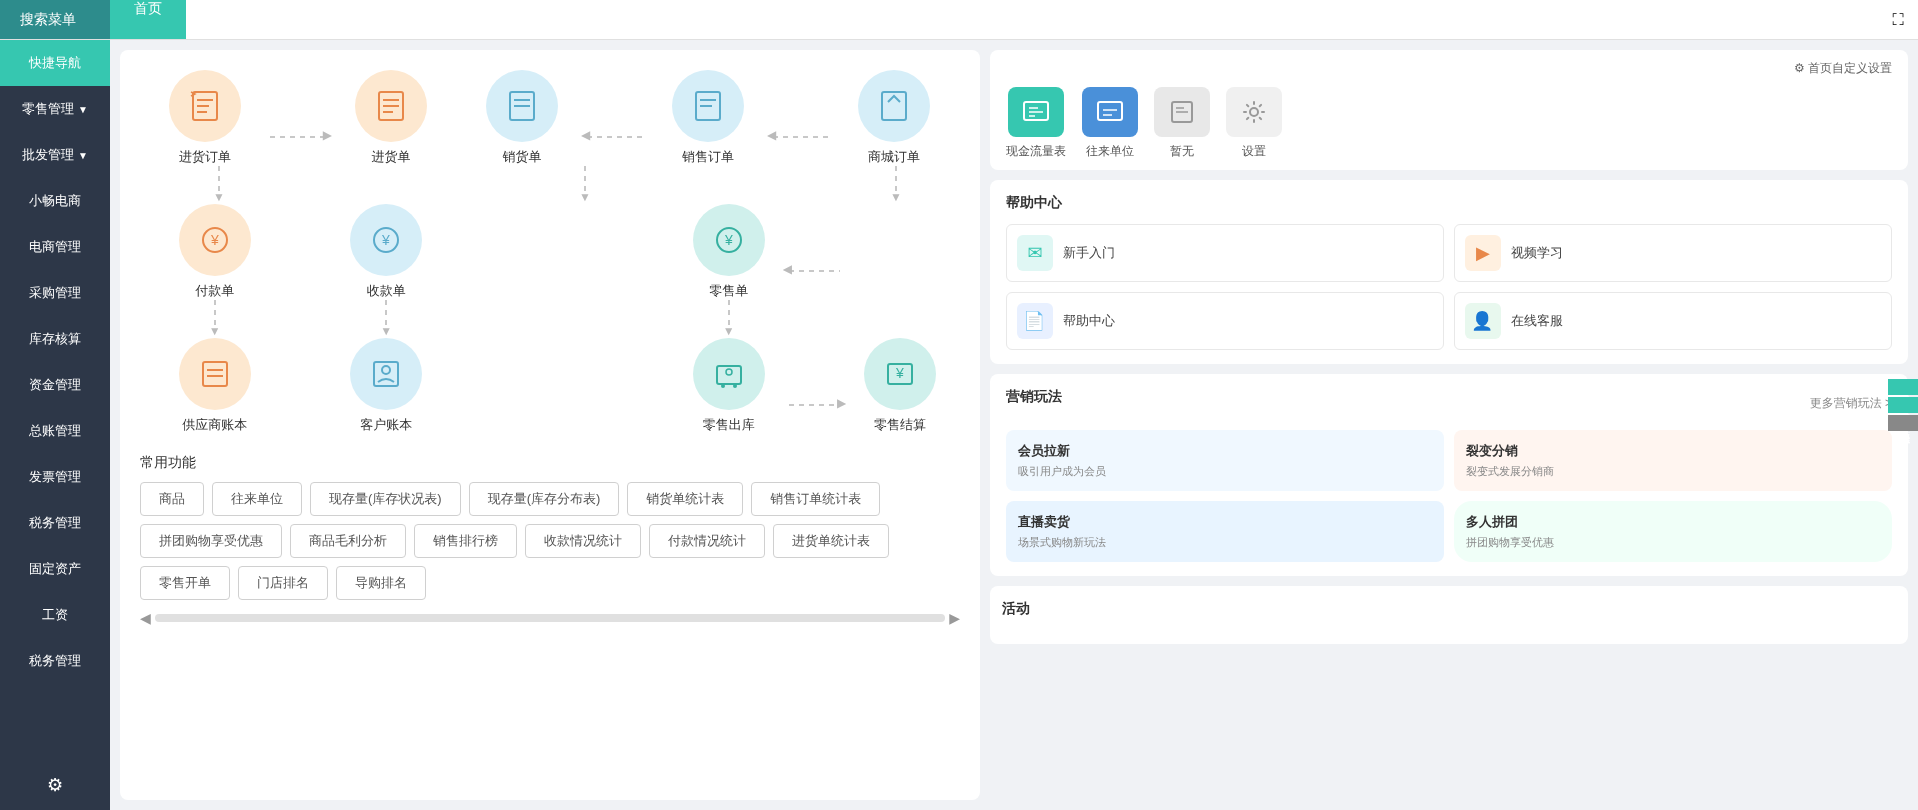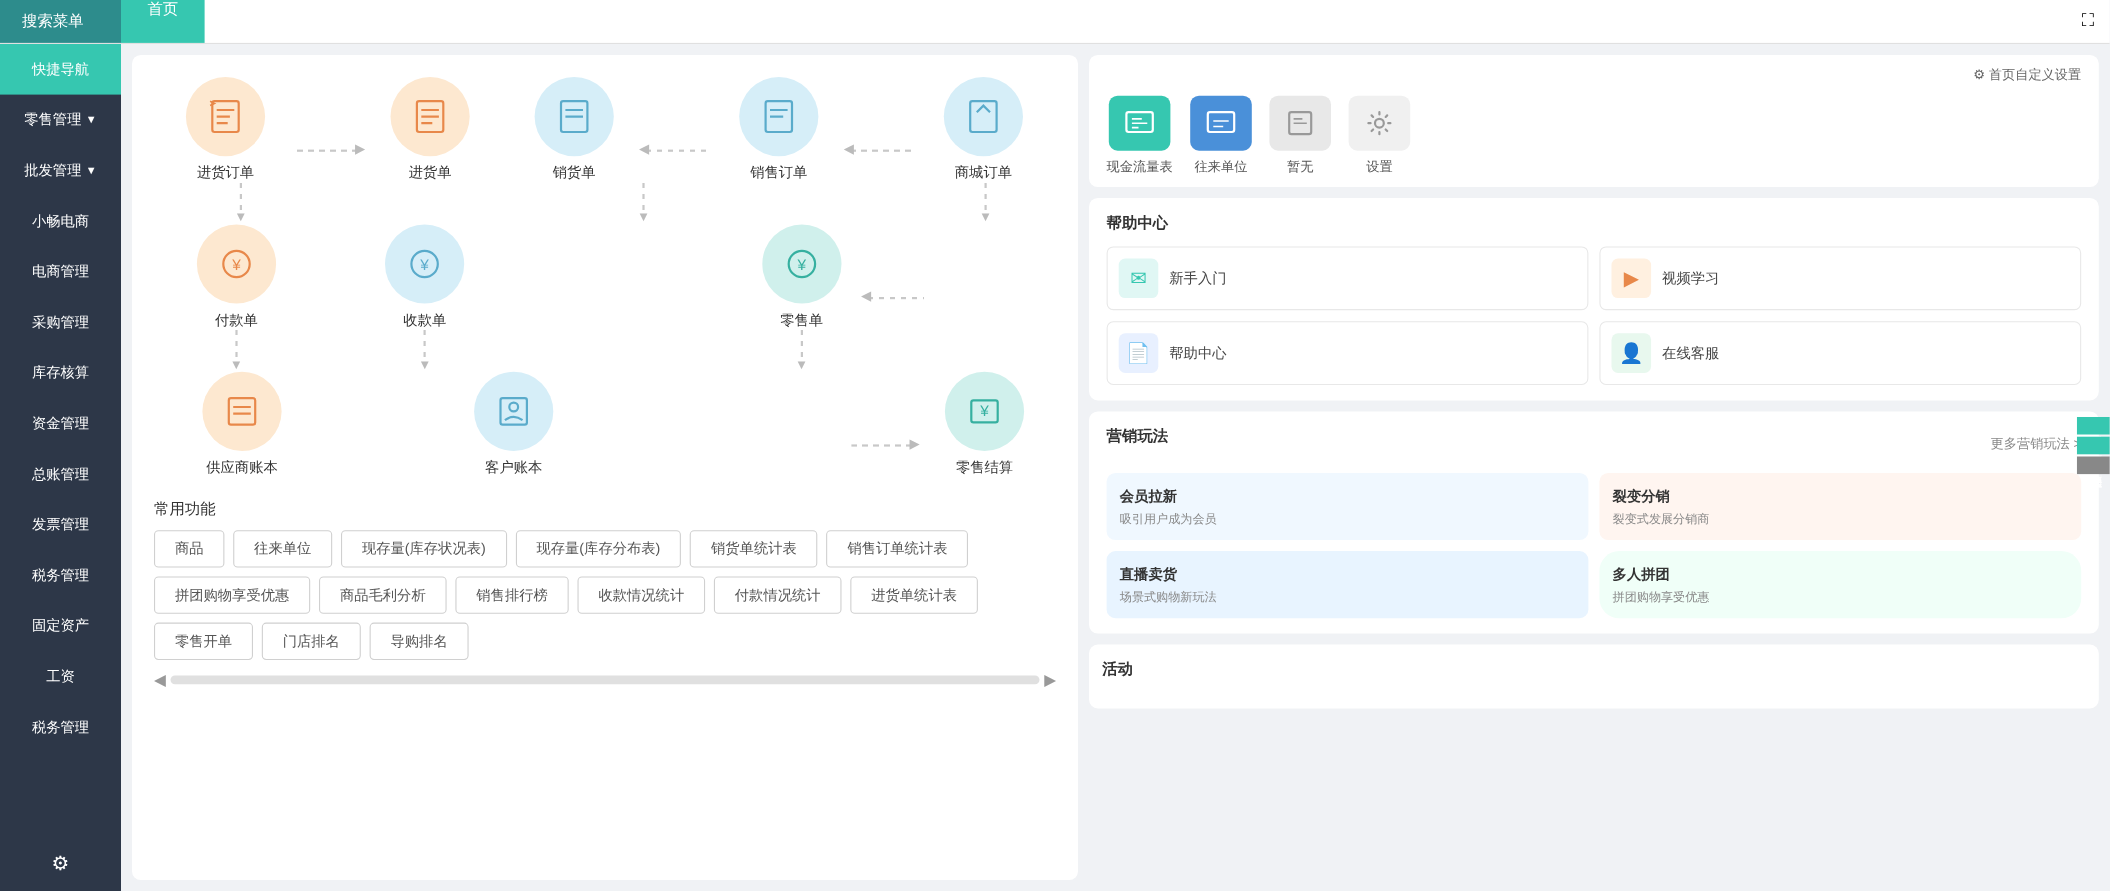--- a/index.html
+++ b/index.html
@@ -379,20 +379,31 @@
                   <circle cx="18" cy="14" r="4" fill="none" stroke="#5aabcb" stroke-width="2"></circle>
                   <path d="M10 26 Q18 20 26 26" fill="none" stroke="#5aabcb" stroke-width="2"></path>
                 </svg>
             </div>
             <span class="flow-label">客户账本</span>
           </div>
           <div style="width:56px;"></div>
           <div style="width:130px;"></div>
           <div style="width:56px;"></div>
 
+          <div class="flow-node" style="width:130px;">
+            <div class="flow-circle circle-teal">
+              <svg width="36" height="36" viewBox="0 0 36 36">
+                  <rect x="6" y="10" width="24" height="18" rx="2" fill="none" stroke="#36b0a0" stroke-width="2"></rect>
+                  <circle cx="12" cy="30" r="2" fill="#36b0a0"></circle>
+                  <circle cx="24" cy="30" r="2" fill="#36b0a0"></circle>
+                  <circle cx="18" cy="16" r="3" fill="none" stroke="#36b0a0" stroke-width="1.5"></circle>
+                </svg>
+            </div>
+            <span class="flow-label">零售出库</span>
+          </div>
 
           <div style="display:flex;align-items:center;margin-bottom:28px;width:56px;">
             <div style="flex:1;height:2px;background:repeating-linear-gradient(90deg,#c8c8c8 0,#c8c8c8 5px,transparent 5px,transparent 10px);position:relative;">
               <span style="position:absolute;right:-6px;top:-8px;color:#bbb;font-size:12px;">▶</span>
             </div>
           </div>
 
           <div class="flow-node" style="width:130px;">
             <div class="flow-circle circle-teal">
               <svg width="36" height="36" viewBox="0 0 36 36">

